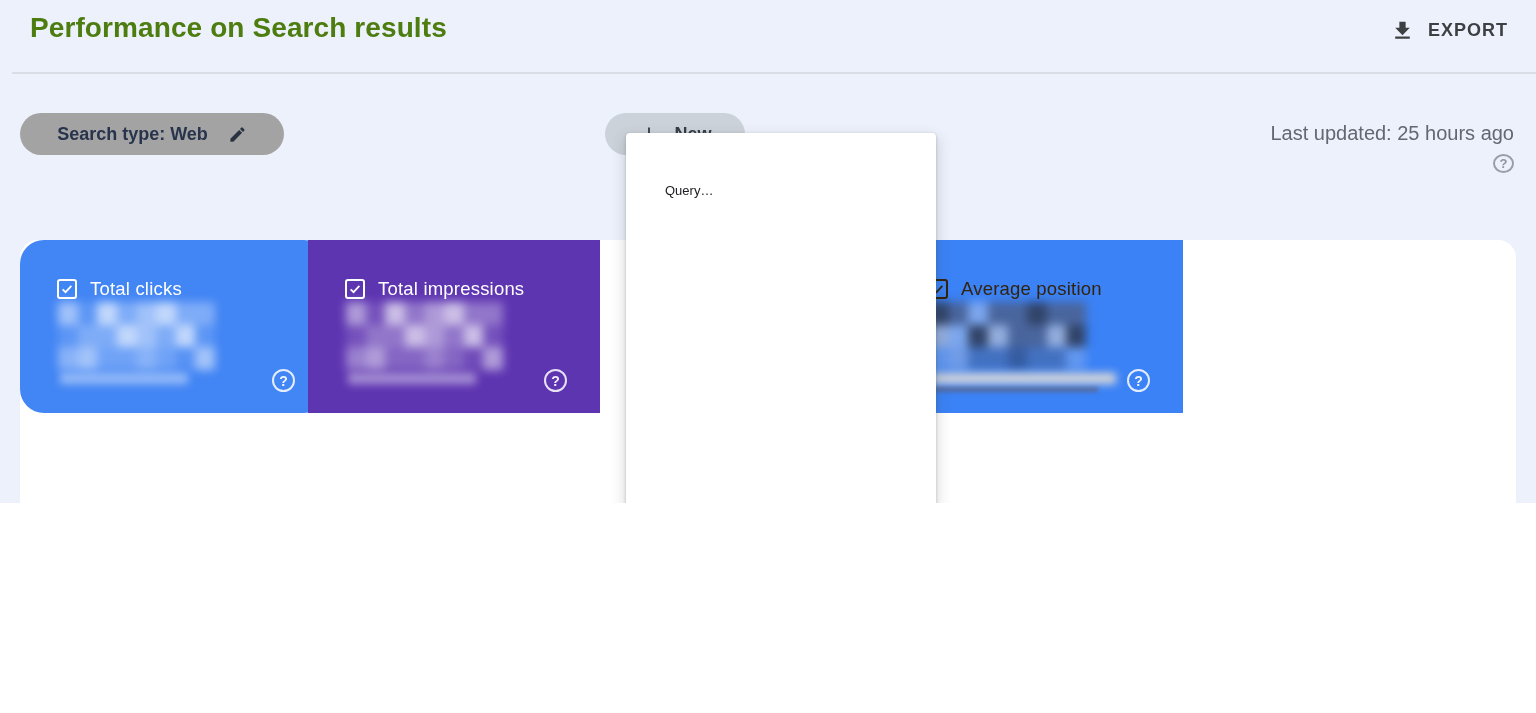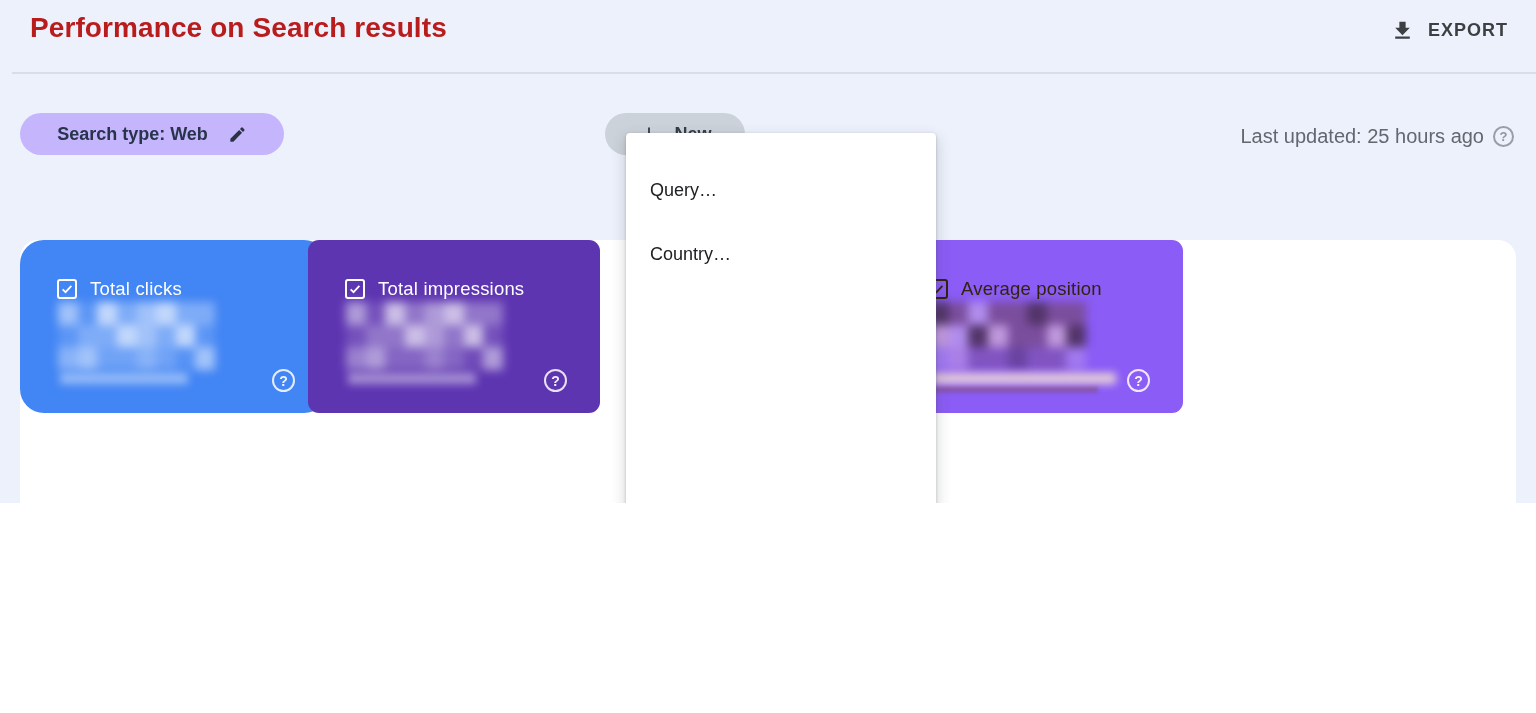--- a/index.html
+++ b/index.html
@@ -6,49 +6,49 @@
   html,body { width:1536px; height:713px; background:#fff; }
   body { font-family:"Liberation Sans", sans-serif; }
 
   .stage { position:relative; width:1536px; height:713px; overflow:hidden; background:#fff; }
 
   
   .page-bg { position:absolute; left:0; top:0; width:1536px; height:503px; background:#edf1fc; }
 
   
   .page-title { position:absolute; left:30px; top:12px; font-size:28px; font-weight:600;
-                color:#b91c1c; letter-spacing:0.1px; }
+                color:#4d7c0f; letter-spacing:0.1px; }
   .export-btn { position:absolute; right:28px; top:14px; height:32px; display:flex; align-items:center;
                 gap:13px; background:none; border:none; cursor:pointer; color:#3c4043; }
   .export-btn svg { width:25px; height:25px; }
   .export-label { font-size:18px; font-weight:700; letter-spacing:1px; color:#3c4043; }
 
   .divider { position:absolute; left:12px; right:0; top:72px; height:2px; background:#d9dde5; }
 
   
   .chip { position:absolute; top:113px; height:42px; border:none; border-radius:21px;
-          background:#c4b5fd; display:flex; align-items:center; justify-content:center;
+          background:#a3a3a3; display:flex; align-items:center; justify-content:center;
           gap:20px; font-family:inherit; font-size:18px; font-weight:600; color:#28334c; cursor:pointer; }
   .chip svg { width:19px; height:19px; flex:none; }
   .chip-search-type { left:20px; width:264px; }
   .chip-date { left:298px; width:292px; }
   .chip-new { left:605px; width:140px; background:#ccd2d9; color:#343c44; gap:14px; z-index:10; }
   .chip-new svg { width:22px; height:22px; }
 
   .last-updated { position:absolute; top:122px; right:22px; height:28px; display:flex;
-                  align-items:center; gap:9px; font-size:20px; color:#63676e; }
+                  align-items:flex-end; gap:9px; font-size:20px; color:#63676e;flex-direction:column; }
   .help-circle { display:flex; align-items:center; justify-content:center; border-radius:50%;
                  font-weight:700; }
   .help-gray { width:21px; height:21px; border:2px solid #999ea6; color:#8e949c; font-size:13px; cursor:pointer; }
 
   
   .panel { position:absolute; left:20px; top:240px; width:1496px; height:340px; background:#fff;
            border-radius:18px 18px 0 0; }
 
-  .card { position:absolute; top:0; height:173px; cursor:pointer;border-radius:11px; }
+  .card { position:absolute; top:0; height:173px; cursor:pointer; }
   .card-clicks { left:0; width:308px; border-top-left-radius:18px;border-radius:24px; }
   .card-impressions { left:288px; width:292px; }
   .card-position { left:871px; width:292px; }
 
   .cb { position:absolute; left:37px; top:39px; width:20px; height:20px; border:2px solid currentColor;
         border-radius:3px; display:flex; align-items:center; justify-content:center; }
   .cb svg { width:14px; height:14px; }
   .card-label { position:absolute; left:70px; top:38px; font-size:18.5px; letter-spacing:0.2px; }
 
   
@@ -73,22 +73,22 @@
                     background:rgba(110,55,0,.35); filter:blur(2px); }
 
   .help-card { position:absolute; right:33px; top:129px; width:23px; height:23px;
                border:2px solid rgba(255,255,255,.85); color:rgba(255,255,255,.92);
                font-size:14px; cursor:pointer; }
 
   
   .menu { position:absolute; left:626px; top:133px; width:310px; height:395px; background:#fff;
           border-radius:4px; padding-top:25px; z-index:40;
           box-shadow:0 1px 3px rgba(60,64,67,.3), 0 6px 14px 2px rgba(60,64,67,.18); }
-  .menu-item { height:64.5px; display:flex; align-items:center; padding-left:24px;
-               font-size:18px; color:#202124; cursor:pointer; }
+  .menu-item { height:64.5px; display:flex; align-items:center; padding-left:39px;
+               font-size:13px; color:#202124; cursor:pointer; }
 
   
   .bottom-white { position:absolute; left:0; top:503px; width:1536px; height:210px; background:#fff; z-index:50; }
 </style>
 </head>
 <body>
 
 <div class="stage">
   <div class="page-bg"></div>
 
@@ -192,21 +192,21 @@
           <i></i>
           <i></i>
           <i></i>
           <i></i>
           <i></i>
         </div>
       <div class="strip s-light"></div>
       <span class="help-circle help-card">?</span>
     </div>
 
-    <div class="card card-position" style="background-color: #8b5cf6; color: rgb(51, 35, 12);">
+    <div class="card card-position" style="background-color: #3b82f6; color: rgb(51, 35, 12);">
       <span class="cb">
         <svg viewBox="0 0 24 24" fill="none" stroke="currentColor" stroke-width="3">
             <path d="M4.5 12.5l5 5 10-11"></path>
           </svg>
       </span>
       <span class="card-label">Average position</span>
       <div class="mosaic m-dark">
           <i></i>
           <i></i>
           <i></i>
@@ -234,17 +234,16 @@
         </div>
       <div class="strip s-tan"></div>
       <div class="underline-dark"></div>
       <span class="help-circle help-card">?</span>
     </div>
 
   </section>
 
   <div class="menu">
     <div class="menu-item">Query…</div>
-    <div class="menu-item">Country…</div>
   </div>
 
   <div class="bottom-white"></div>
 </div>
 
 </body></html>

